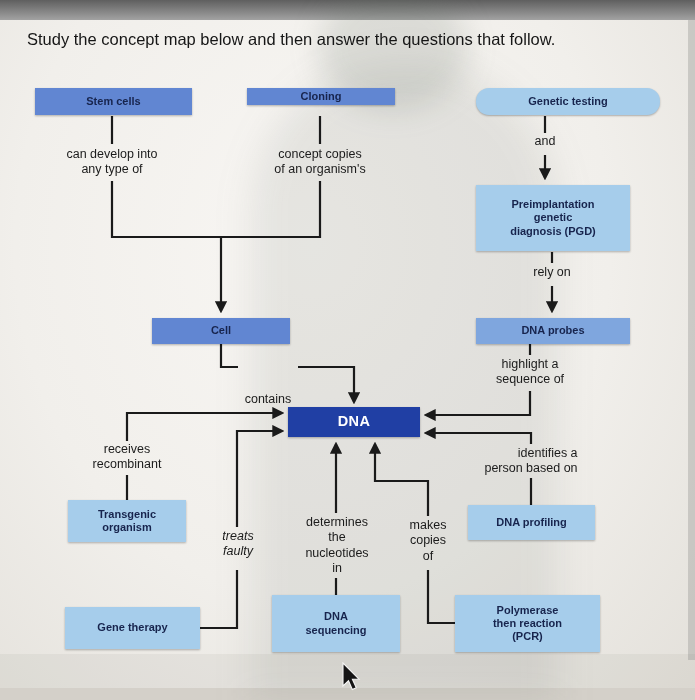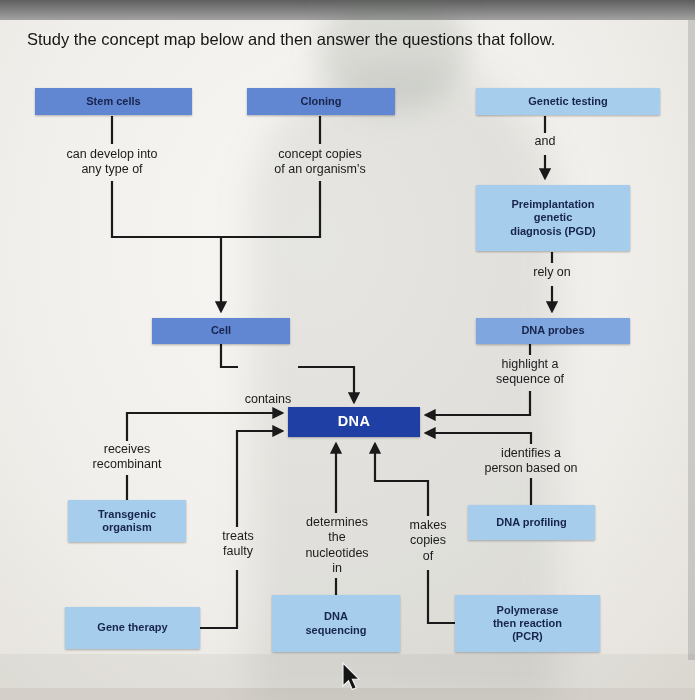--- a/index.html
+++ b/index.html
@@ -91,22 +91,22 @@
 
       <path d="M455,623 H428 V570"></path>
       <path d="M428,516 V481 H375 V444" marker-end="url(#arr)"></path>
 
       <path d="M531,505 V478"></path>
       <path d="M531,444 V433 H426" marker-end="url(#arr)"></path>
     </g>
   </svg>
 
   <div class="node mid" style="left:35px;  top:88px;  width:157px; height:27px;">Stem cells</div>
-  <div class="node mid" style="left:247px; top:88px;  width:148px; height:27px;">Cloning</div>
-  <div class="node light" style="left:476px; top:88px;  width:184px; height:27px;">Genetic testing</div>
+  <div class="node mid" style="left:247px; top:88px;  width:148px; height:17px;">Cloning</div>
+  <div class="node light" style="left:476px; top:88px;  width:184px; height:27px;border-radius:13px;">Genetic testing</div>
   <div class="node light" style="left:476px; top:185px; width:154px; height:66px;">Preimplantation
 genetic
 diagnosis (PGD)</div>
   <div class="node probe" style="left:476px; top:318px; width:154px; height:26px;">DNA probes</div>
   <div class="node mid" style="left:152px; top:318px; width:138px; height:26px;">Cell</div>
   <div class="node dark" style="left:288px; top:407px; width:132px; height:30px;">DNA</div>
   <div class="node light" style="left:68px;  top:500px; width:118px; height:42px;">Transgenic
 organism</div>
   <div class="node light" style="left:65px;  top:607px; width:135px; height:42px;">Gene therapy</div>
   <div class="node light" style="left:272px; top:595px; width:128px; height:57px;">DNA
@@ -120,23 +120,23 @@
 any type of</div>
   <div class="elabel" style="left:320px; top:147px;">concept copies
 of an organism's</div>
   <div class="elabel" style="left:545px; top:134px;">and</div>
   <div class="elabel" style="left:552px; top:265px;">rely on</div>
   <div class="elabel" style="left:530px; top:357px;">highlight a
 sequence of</div>
   <div class="elabel" style="left:268px; top:360px;margin-top:32px;">contains</div>
   <div class="elabel" style="left:127px; top:442px;">receives
 recombinant</div>
-  <div class="elabel" style="left:531px; top:446px;">identifies a
+  <div class="elabel" style="left:531px; top:446px;text-align:right;">identifies a
 person based on</div>
-  <div class="elabel" style="left:238px; top:529px;">treats
+  <div class="elabel" style="left:238px; top:529px;font-style:italic;">treats
 faulty</div>
   <div class="elabel" style="left:337px; top:515px;">determines
 the
 nucleotides
 in</div>
   <div class="elabel" style="left:428px; top:518px;">makes
 copies
 of</div>
 
   <svg class="cursor" width="26" height="30" viewBox="0 0 26 30">

